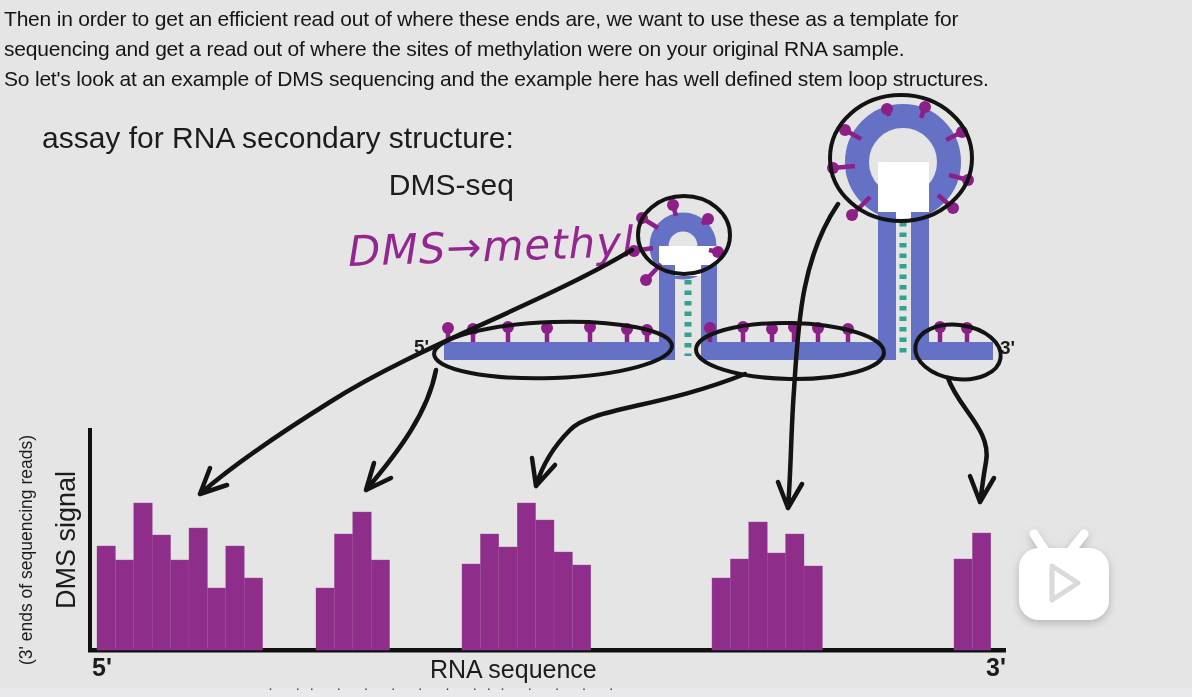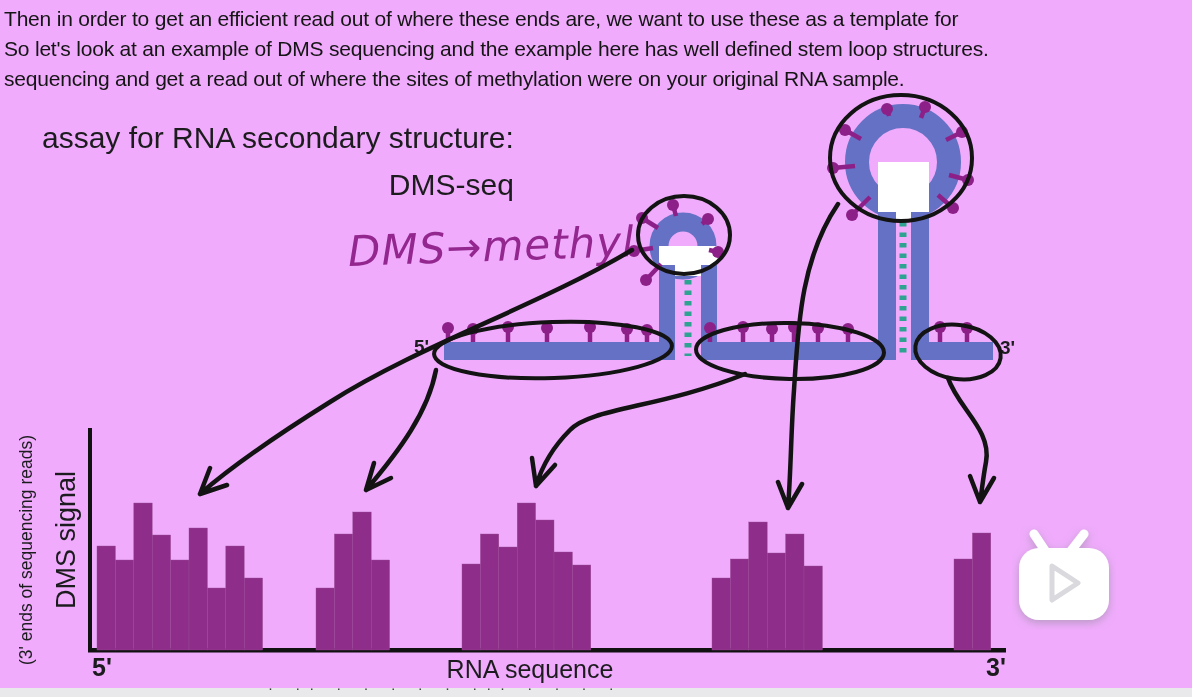--- a/index.html
+++ b/index.html
@@ -1,50 +1,50 @@
 <!DOCTYPE html>
 <html><head>
 <meta charset="utf-8">
 <style>
   html,body{margin:0;padding:0;background:#fff;}
-  .frame{position:relative;width:1192px;height:697px;background:#f0abfc;overflow:hidden;
+  .frame{position:relative;width:1192px;height:697px;background:#e5e5e5;overflow:hidden;
          font-family:"Liberation Sans",sans-serif;}
   .captions{position:absolute;left:4px;top:4px;width:1180px;color:#151515;
             font-size:21px;line-height:30px;letter-spacing:-0.2px;font-weight:500;}
   .slide-title{position:absolute;left:42px;top:114px;color:#1c1c1e;font-size:30px;
                line-height:47px;font-weight:500;text-align:right;}
   .annotation{position:absolute;left:348px;top:222px;color:#93278f;
               font-family:"DejaVu Sans",sans-serif;font-style:italic;font-size:42px;
               transform:rotate(-2deg);letter-spacing:1px;white-space:nowrap;}
   .dia-label{position:absolute;color:#1c1c1e;font-size:19px;font-weight:600;}
   .dia-5p{left:414px;top:336px;}
   .dia-3p{left:1000px;top:337px;}
   .axis-label{position:absolute;color:#1c1c1e;}
   .x-5p{left:92px;top:653px;font-size:25px;font-weight:600;}
   .x-3p{left:986px;top:653px;font-size:25px;font-weight:600;}
-  .x-title{left:430px;top:655px;width:200px;text-align:center;font-size:25px;font-weight:500;}
+  .x-title{left:430px;top:655px;width:200px;text-align:left;font-size:25px;font-weight:500;}
   .ylab-inner{position:absolute;left:66px;top:540px;transform:translate(-50%,-50%) rotate(-90deg);
               transform-origin:center;font-size:27px;font-weight:500;color:#1c1c1e;white-space:nowrap;}
   .ylab-outer{position:absolute;left:26px;top:550px;transform:translate(-50%,-50%) rotate(-90deg);
               transform-origin:center;font-size:17.5px;color:#1c1c1e;white-space:nowrap;}
   svg.scene{position:absolute;left:0;top:0;}
   .bottom-strip{position:absolute;left:0;top:688px;width:1192px;height:9px;background:#e9e9ec;}
   .clipped-line{position:absolute;left:268px;top:679px;width:640px;height:12px;overflow:hidden;
                 color:#3c3c3c;font-size:15px;letter-spacing:9px;white-space:nowrap;}
   .watermark{position:absolute;left:1012px;top:526px;width:104px;height:104px;}
 </style>
 </head>
 <body>
 
 <div class="frame">
 
   <div class="captions">
     <div>Then in order to get an efficient read out of where these ends are, we want to use these as a template for</div>
+    <div>sequencing and get a read out of where the sites of methylation were on your original RNA sample.</div>
     <div>So let's look at an example of DMS sequencing and the example here has well defined stem loop structures.</div>
-    <div>sequencing and get a read out of where the sites of methylation were on your original RNA sample.</div>
   </div>
 
   <div class="slide-title">
     <div>assay for RNA secondary structure:</div>
     <div>DMS-seq</div>
   </div>
 
   <div class="annotation">DMS→methyl</div>
 
   <div class="dia-label dia-5p">5'</div>

